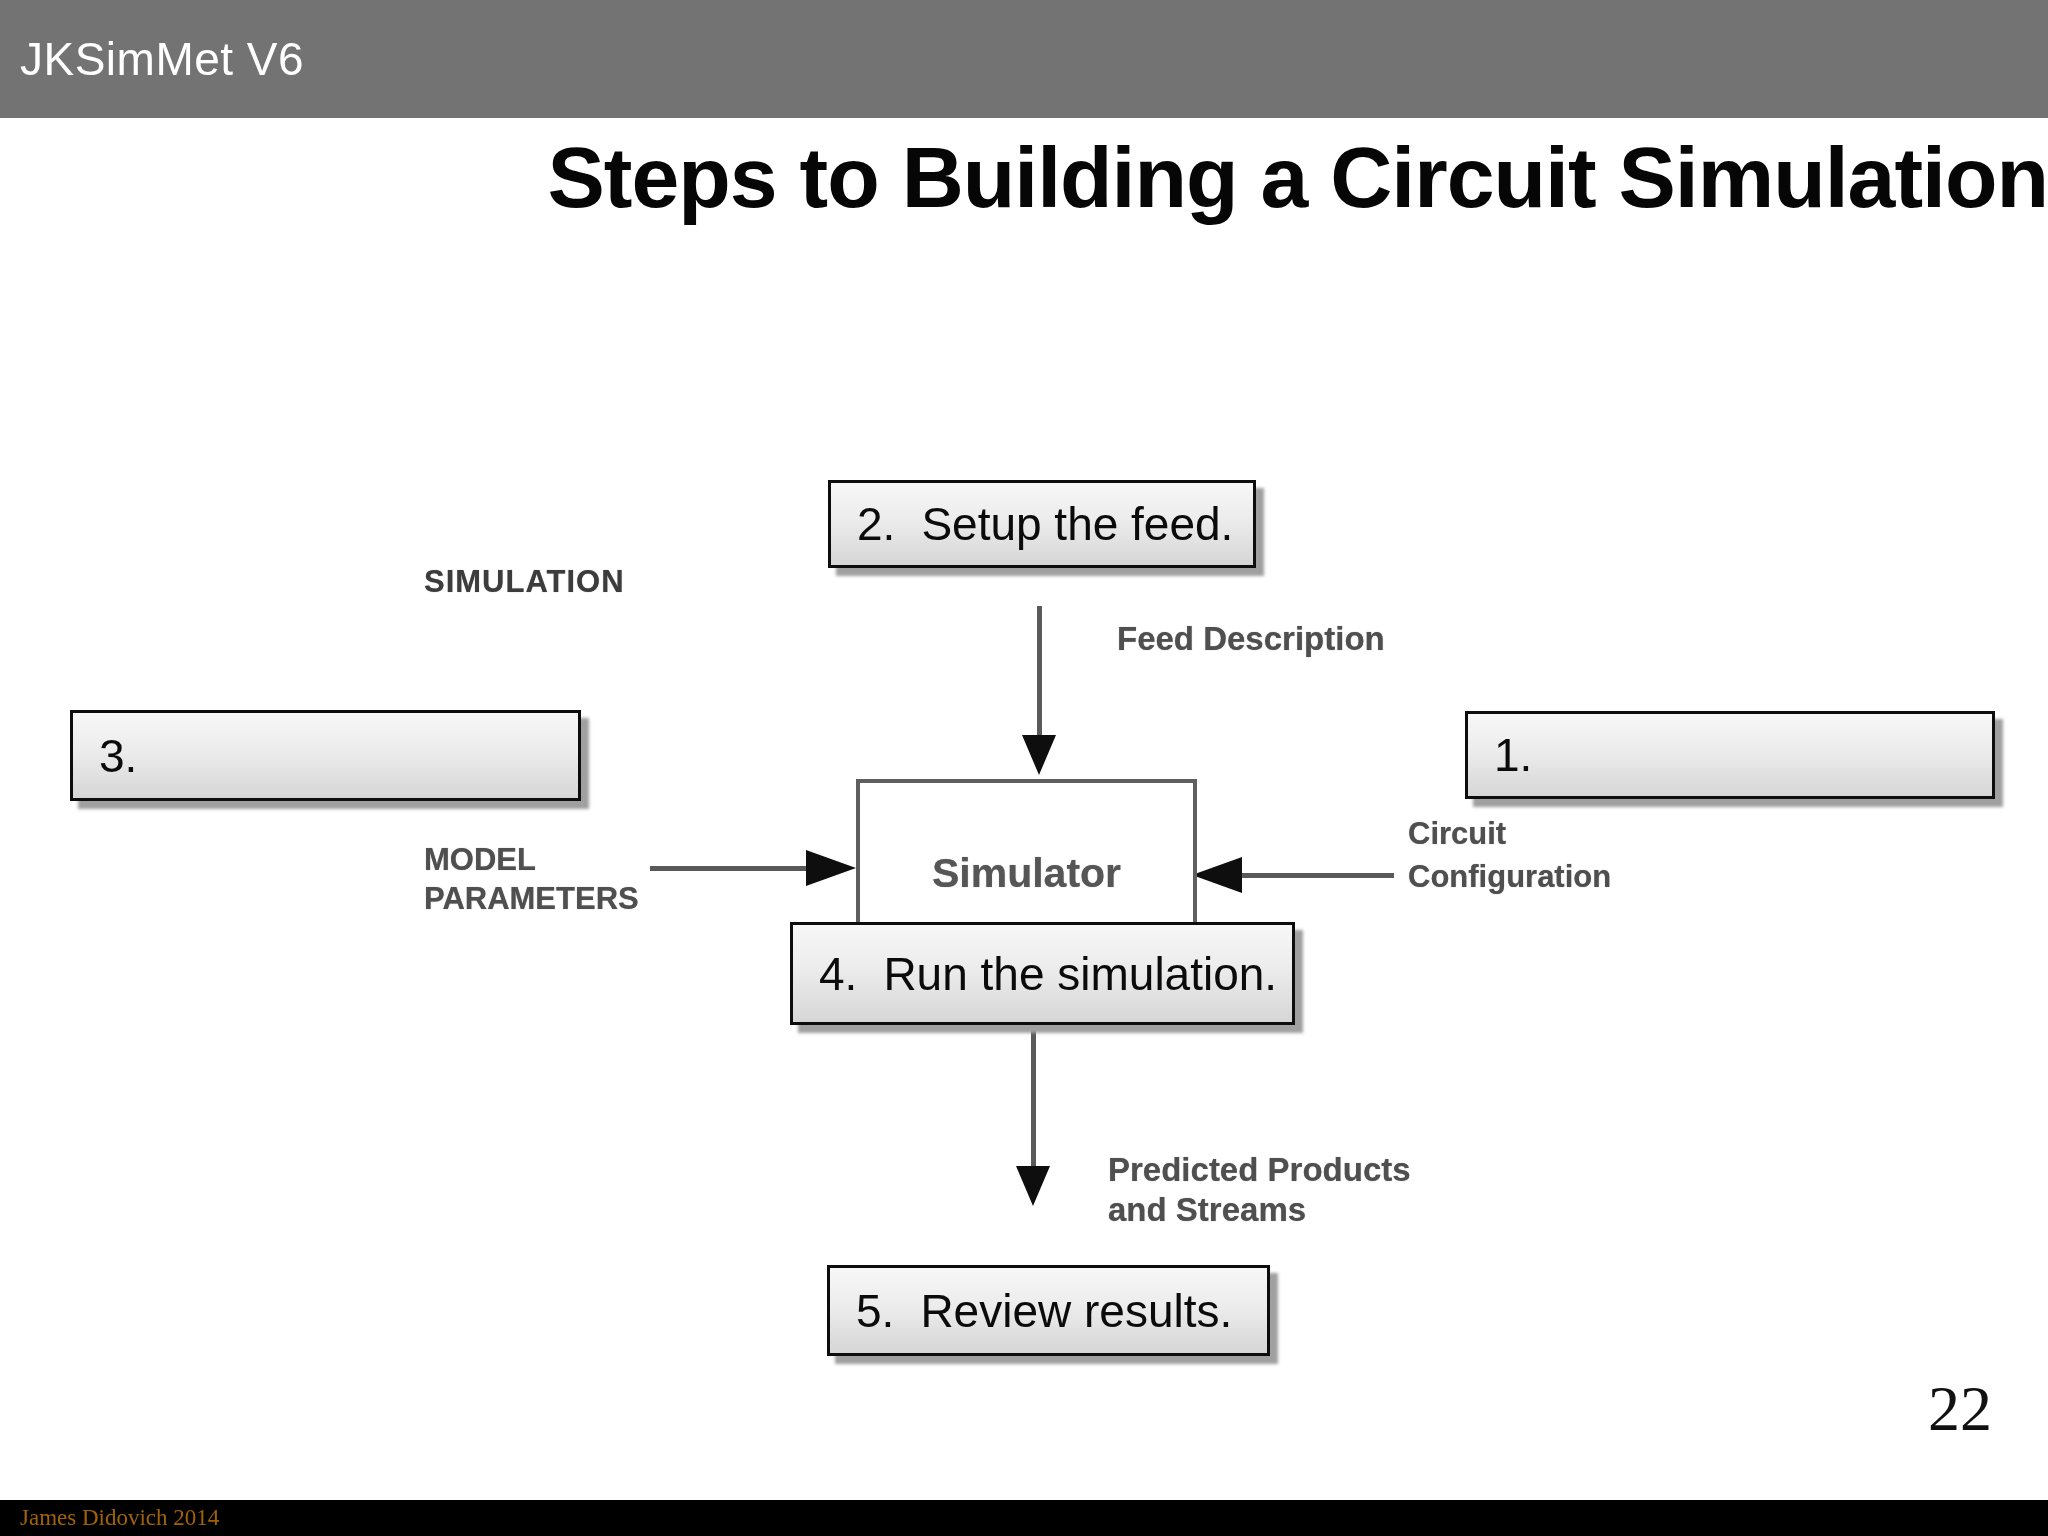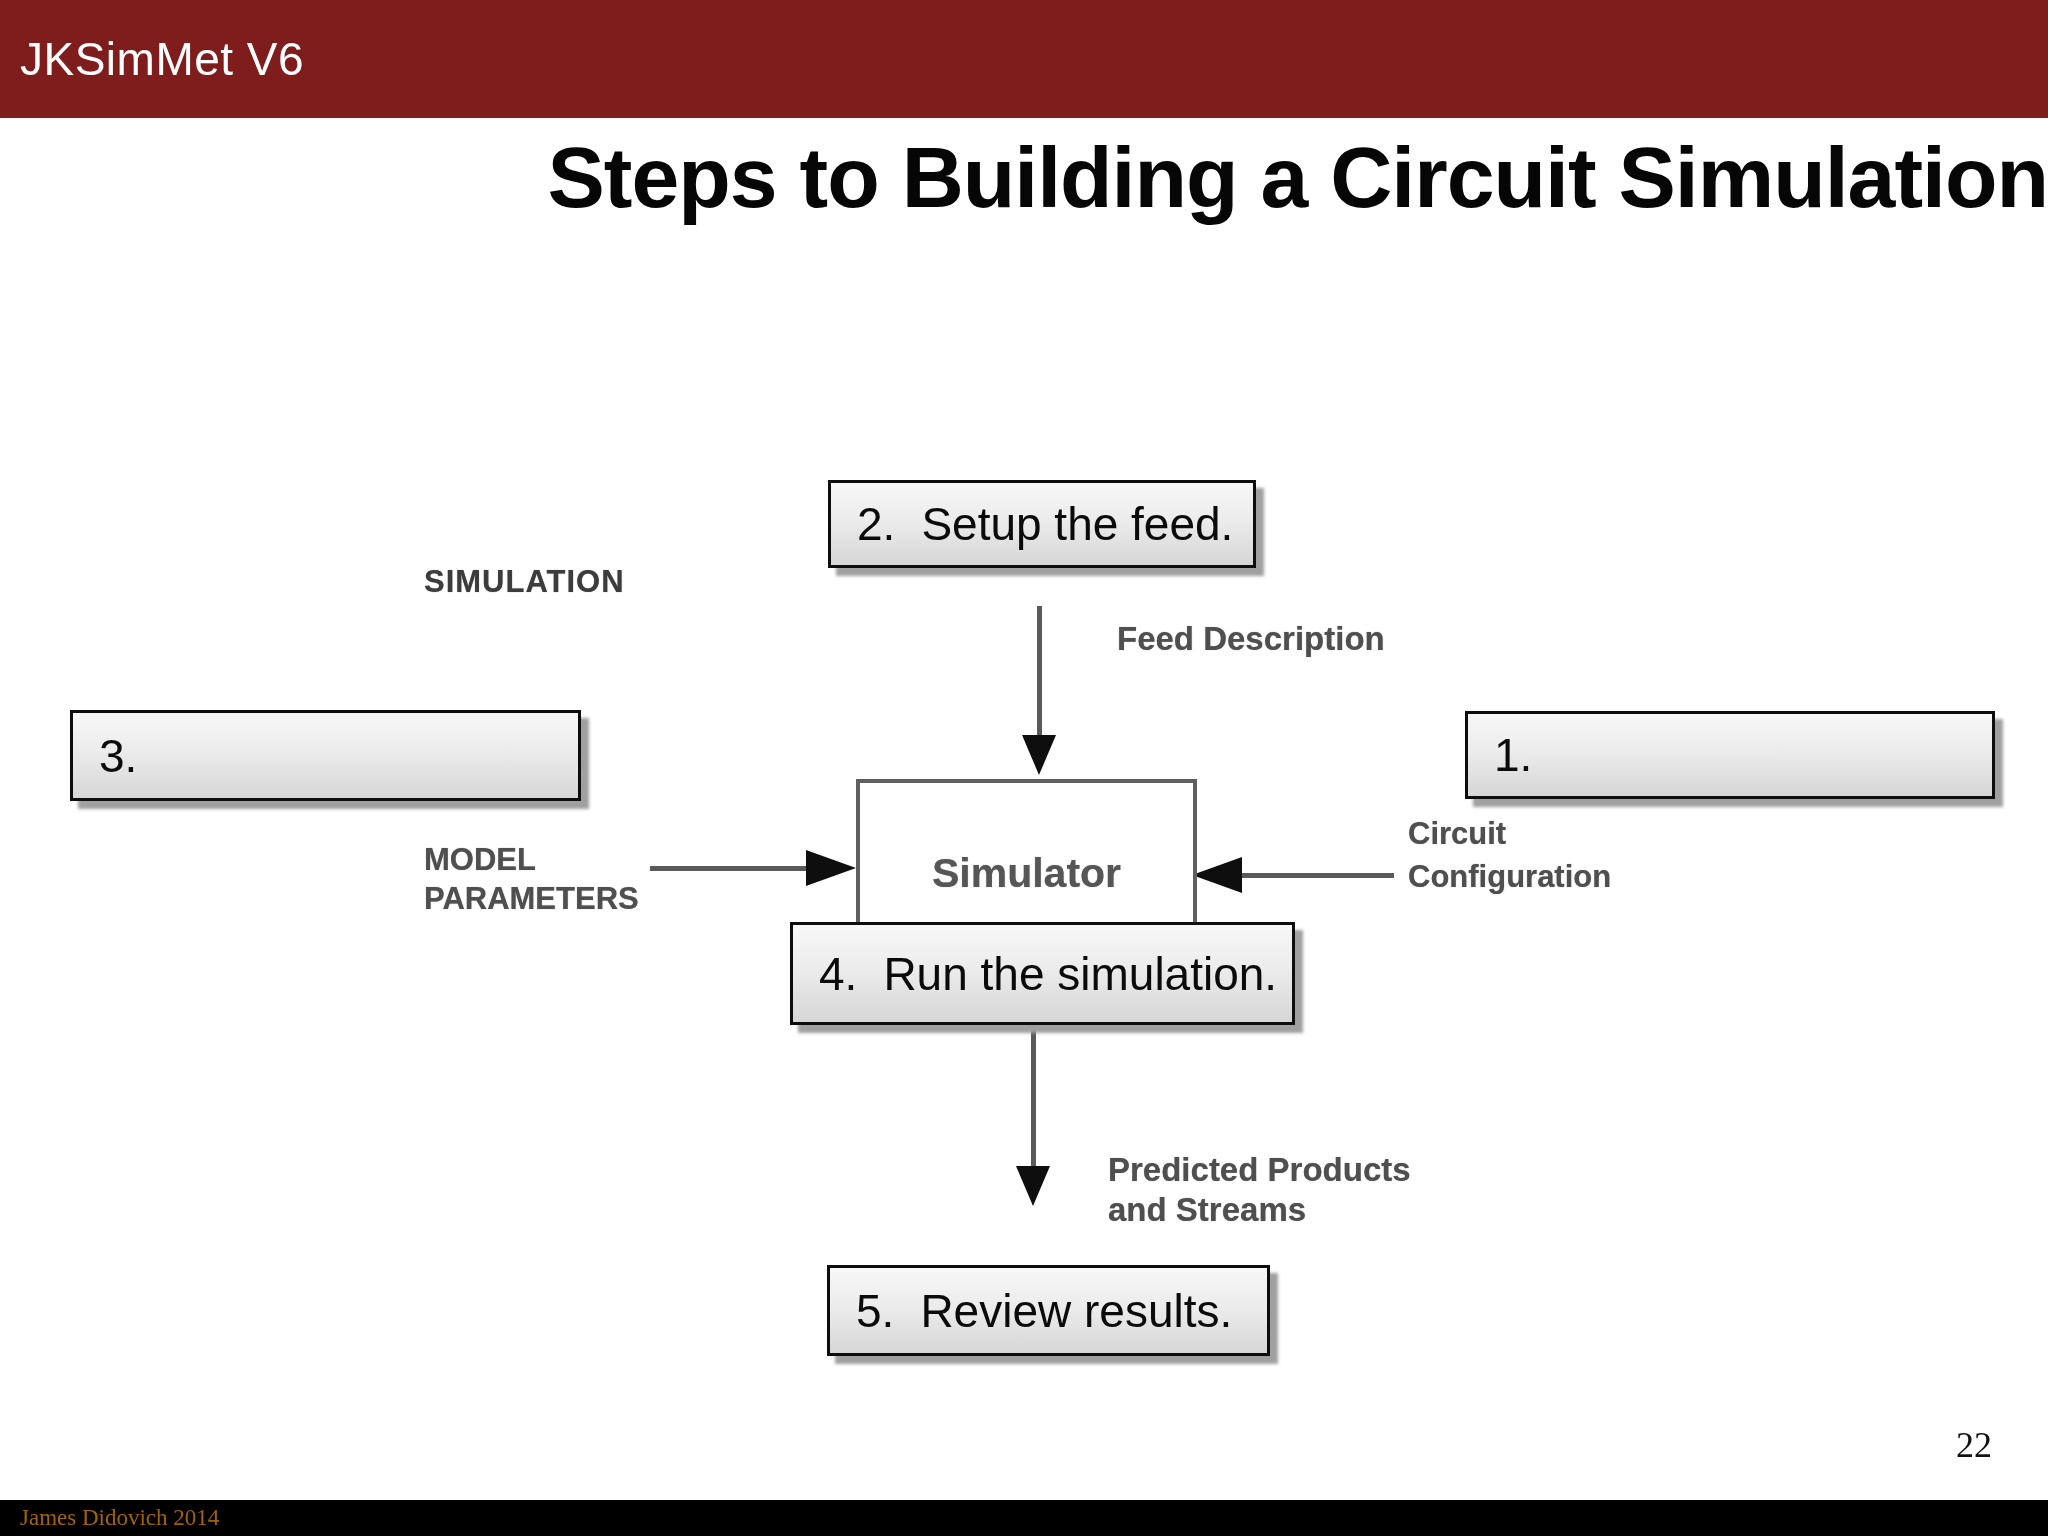--- a/index.html
+++ b/index.html
@@ -2,36 +2,36 @@
 <html><head>
 <meta charset="utf-8">
 <style>
   html,body{margin:0;padding:0;}
   body{
     width:2048px;height:1536px;position:relative;background:#ffffff;
     font-family:"Liberation Sans",sans-serif;overflow:hidden;
   }
   
   .header-bar{
-    position:absolute;left:0;top:0;width:2048px;height:118px;background:#7f1d1d;
+    position:absolute;left:0;top:0;width:2048px;height:118px;background:#737373;
     display:flex;align-items:center;text-align:center;
   }
   .header-title{
     color:#ffffff;font-size:46px;padding-left:20px;letter-spacing:0.5px;
   }
   .footer-bar{
     position:absolute;left:0;top:1500px;width:2048px;height:36px;background:#000000;
     display:flex;align-items:center;
   }
   .footer-text{
     color:#a16207;font-family:"Liberation Serif",serif;font-size:23px;padding-left:20px;
   }
   .page-number{
-    position:absolute;top:1424px;right:56px;
-    font-family:"Liberation Serif",serif;font-size:36px;color:#111111;
+    position:absolute;top:1372px;right:56px;
+    font-family:"Liberation Serif",serif;font-size:64px;color:#111111;
   }
   
   .slide-title{
     position:absolute;left:0;top:128px;width:2048px;text-align:right;
     font-size:86px;font-weight:700;color:#060606;letter-spacing:-1px;
   }
   
   .step-box{
     position:absolute;z-index:3;
     background:linear-gradient(180deg,#f7f7f7 0%,#ececec 45%,#d6d6d6 100%);

